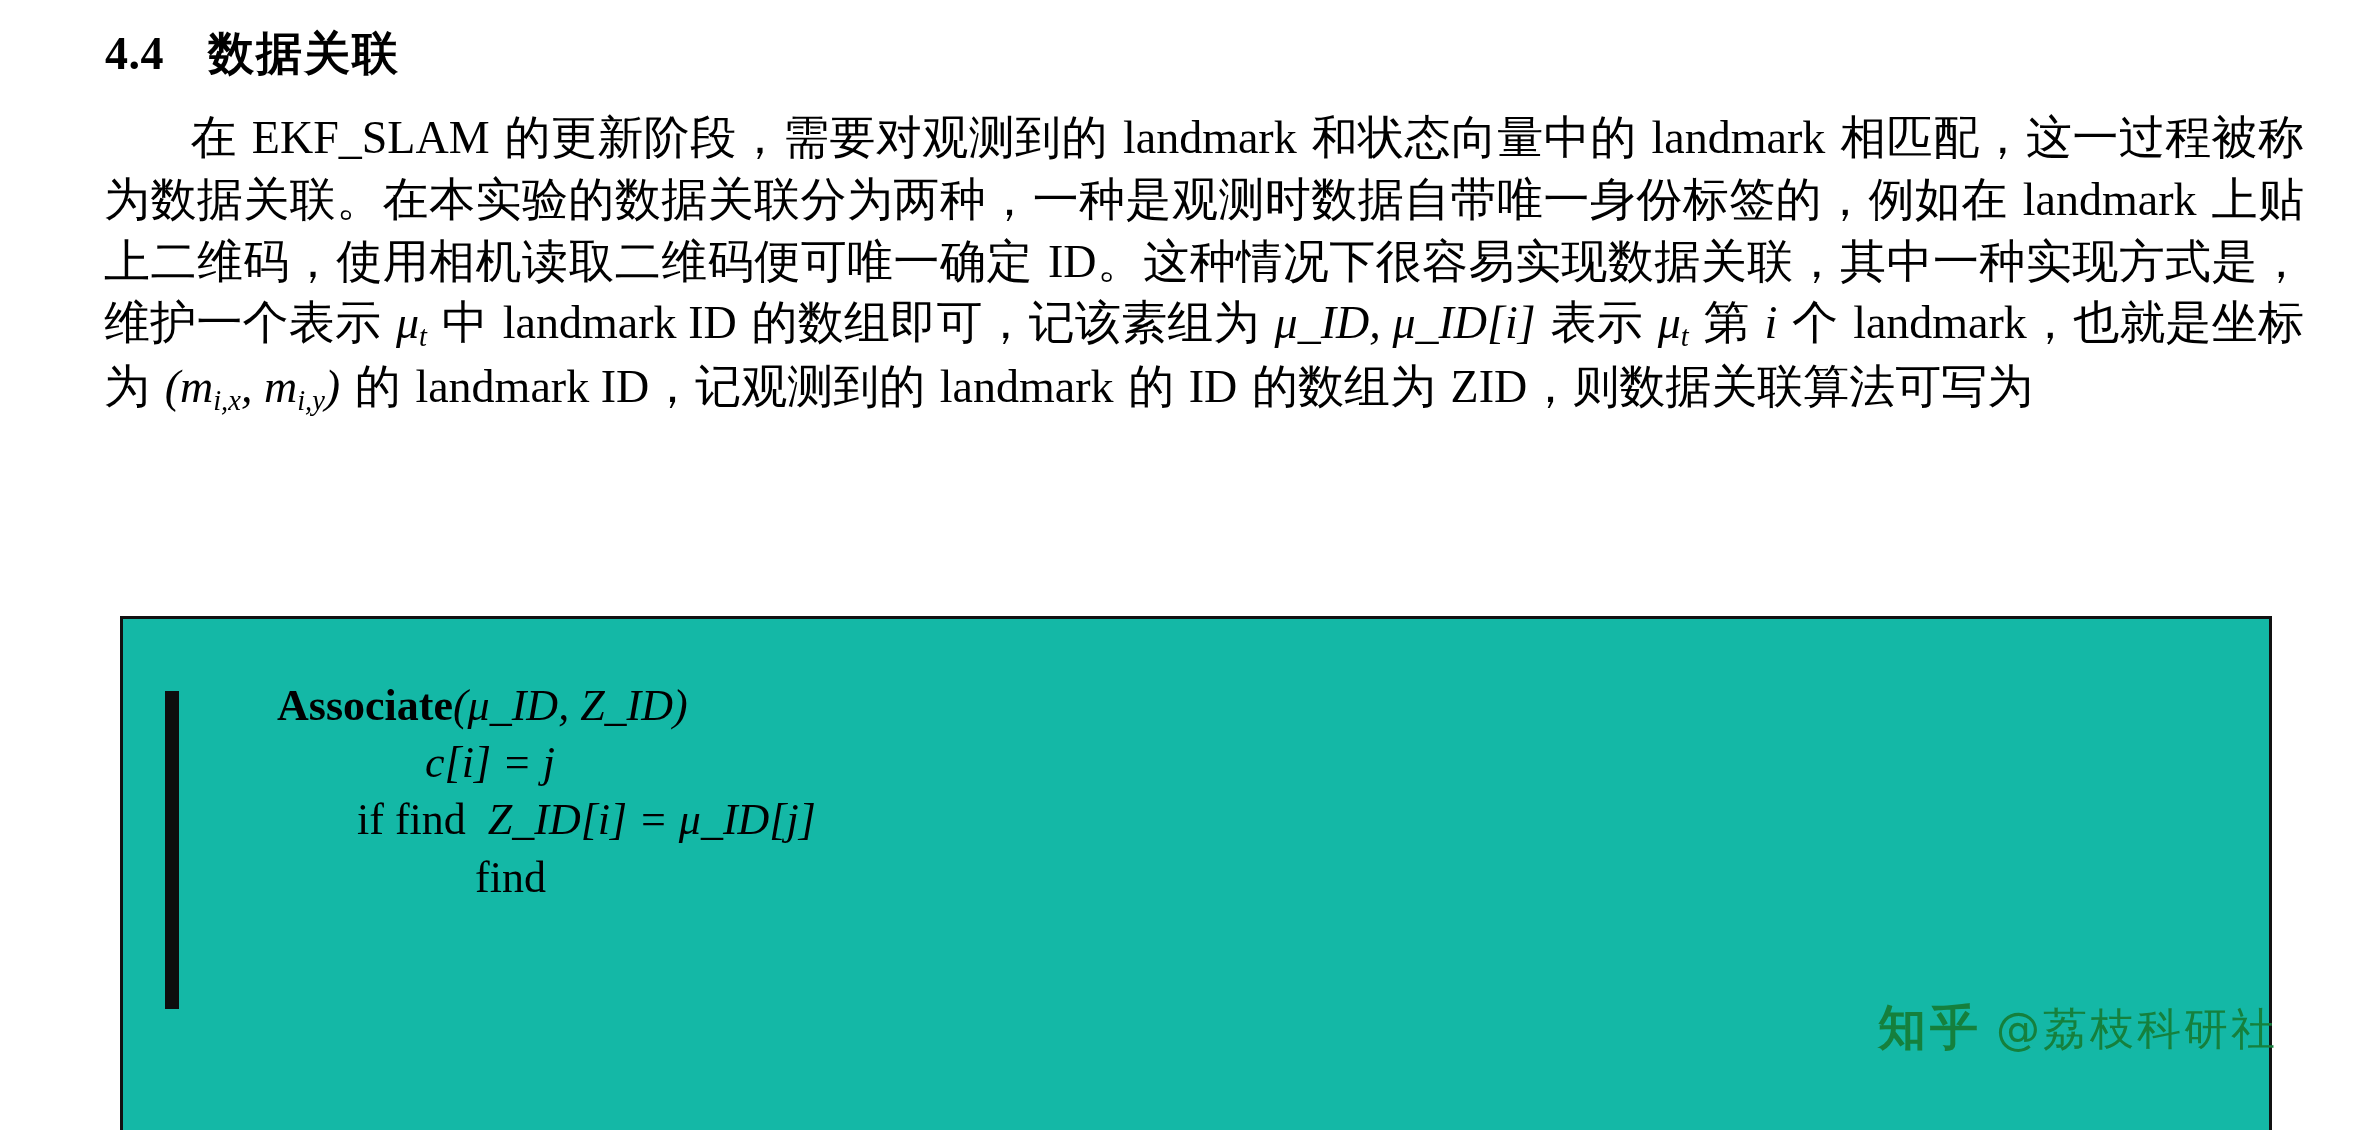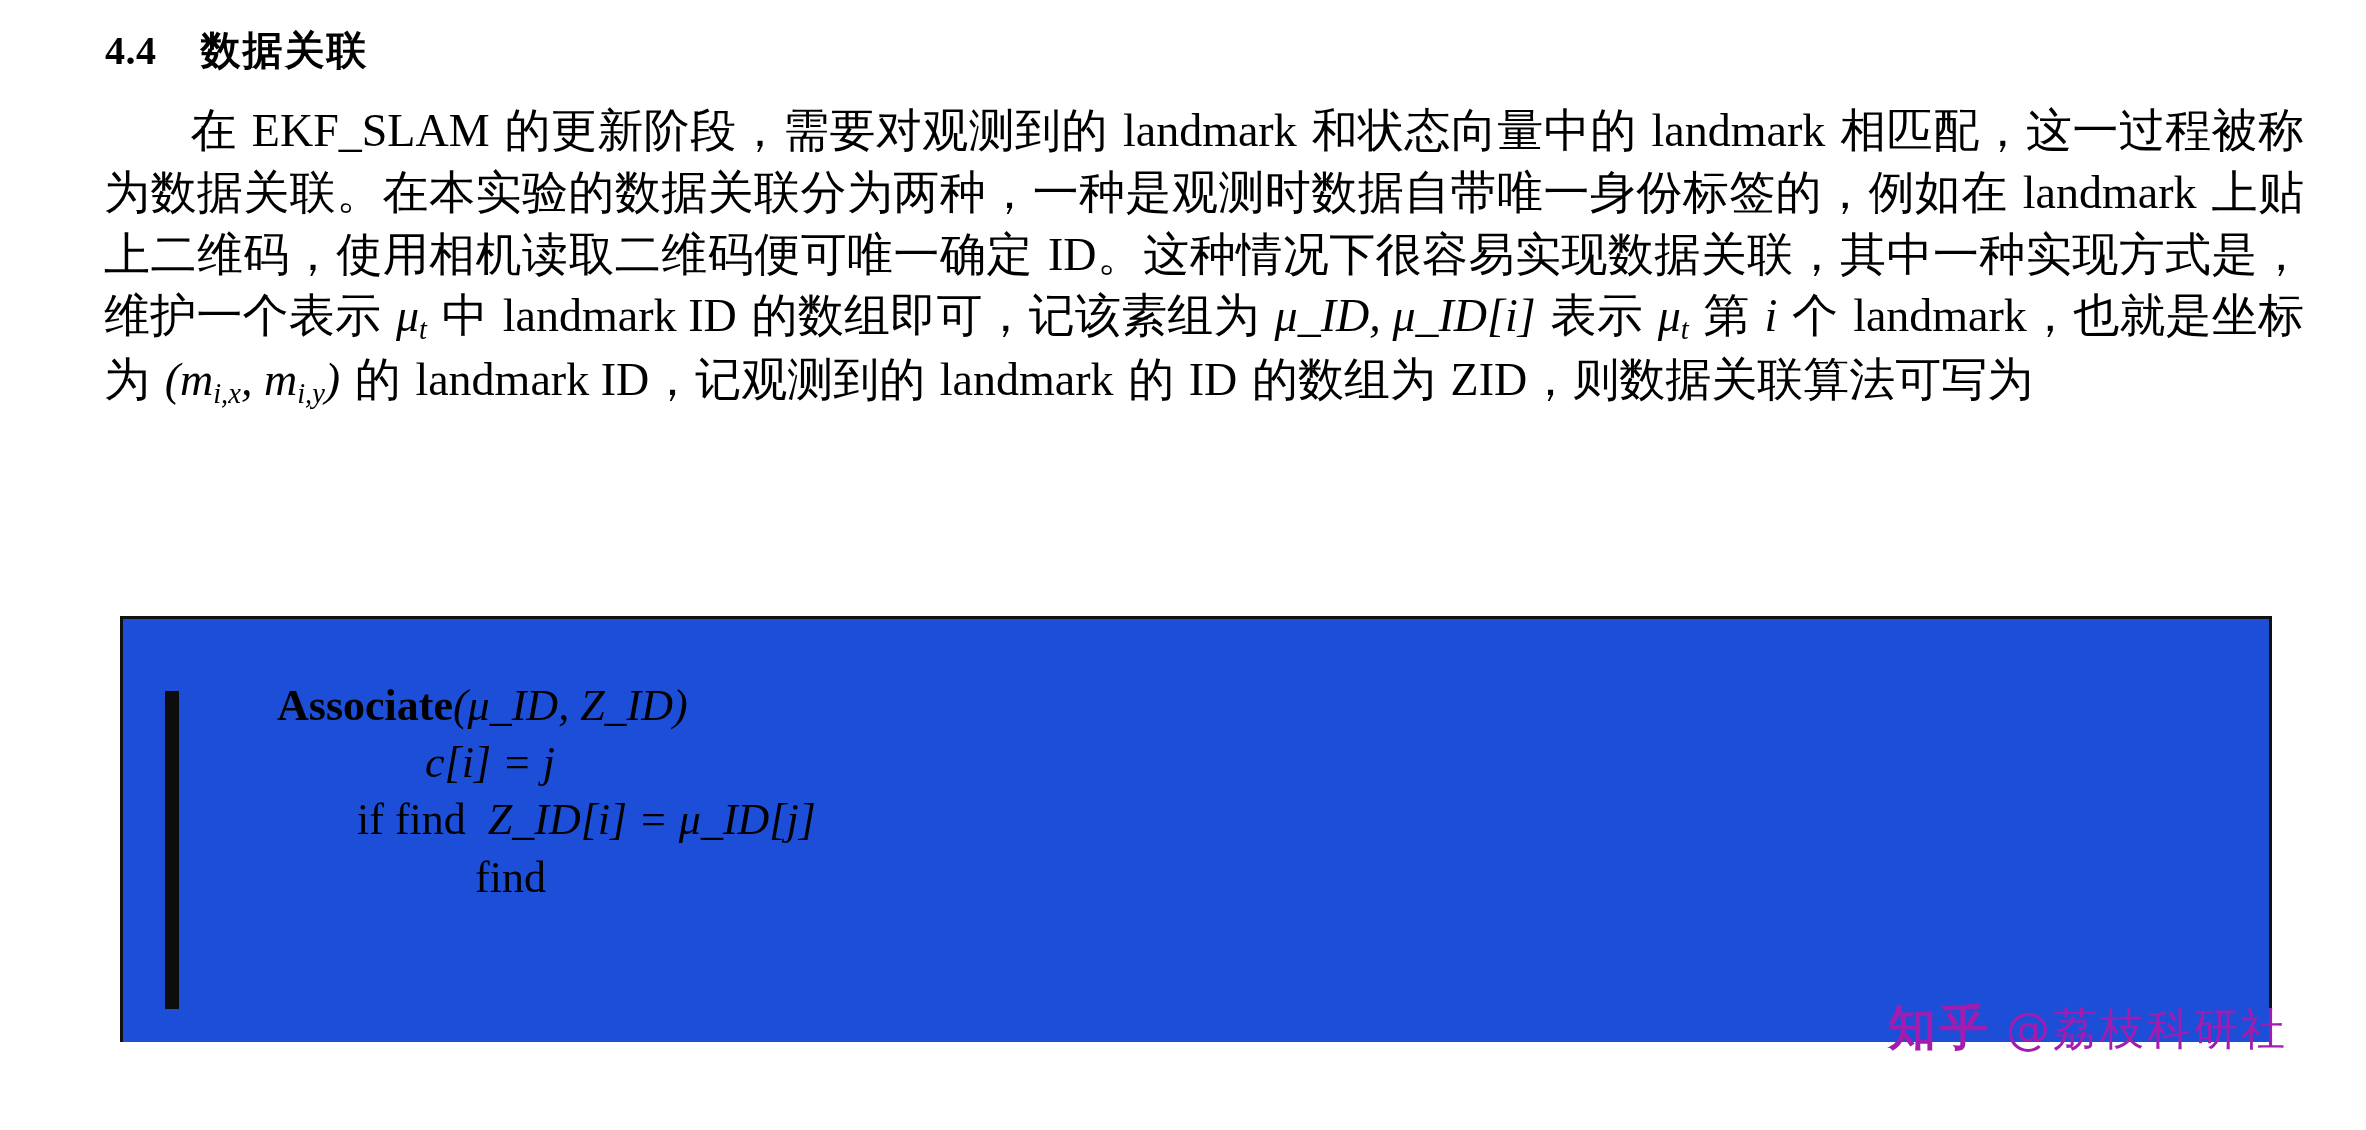--- a/index.html
+++ b/index.html
@@ -23,21 +23,21 @@
     padding: 0;
   }
 
   
   .section-head {
     display: flex;
     align-items: baseline;
     margin: 0;
     padding: 26px 16px 0 105px;
     font-weight: bold;
-    font-size: 40px;
+    font-size: 46px;
     line-height: 1.18;
     letter-spacing: 0.5px;
   }
   .section-head .num {
     font-family: "Liberation Serif", serif;
     margin-right: 44px;
   }
   .section-head .title {
     font-family: "DejaVu Serif", serif;
     font-weight: bold;
@@ -72,25 +72,25 @@
     display: inline-block;
     width: 86px;
   }
 
   
   .algo-box {
     position: absolute;
     left: 120px;
     top: 616px;
     width: 2152px;
-    height: 426px;
+    height: 514px;
     border: 3px solid #111111;
     border-bottom: none;
     box-sizing: border-box;
-    background: #1d4ed8;
+    background: #14b8a6;
   }
   .algo-inner {
     position: relative;
     padding: 58px 0 0 38px;
     height: 100%;
     box-sizing: border-box;
   }
   .algo-rule {
     position: absolute;
     left: 42px;
@@ -118,25 +118,25 @@
     font-family: "Liberation Serif", serif;
   }
   .mono-it {
     font-style: italic;
     font-family: "Liberation Serif", serif;
   }
 
   
   .watermark {
     position: absolute;
-    right: 78px;
+    right: 88px;
     bottom: 70px;
     font-family: "DejaVu Sans", sans-serif;
     font-size: 44px;
-    color: #a21caf;
+    color: #15803d;
     letter-spacing: 3px;
     white-space: nowrap;
     user-select: none;
   }
   .watermark .zh-logo {
     font-weight: bold;
     font-size: 48px;
     margin-right: 14px;
     letter-spacing: 4px;
   }

